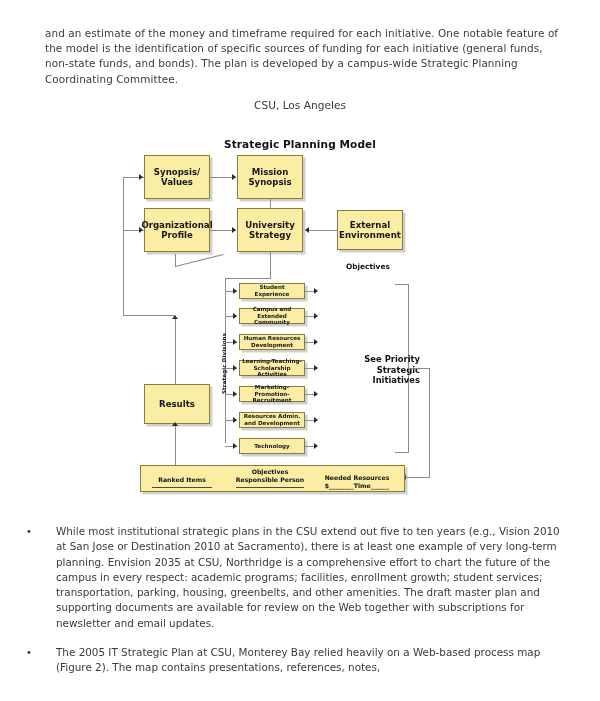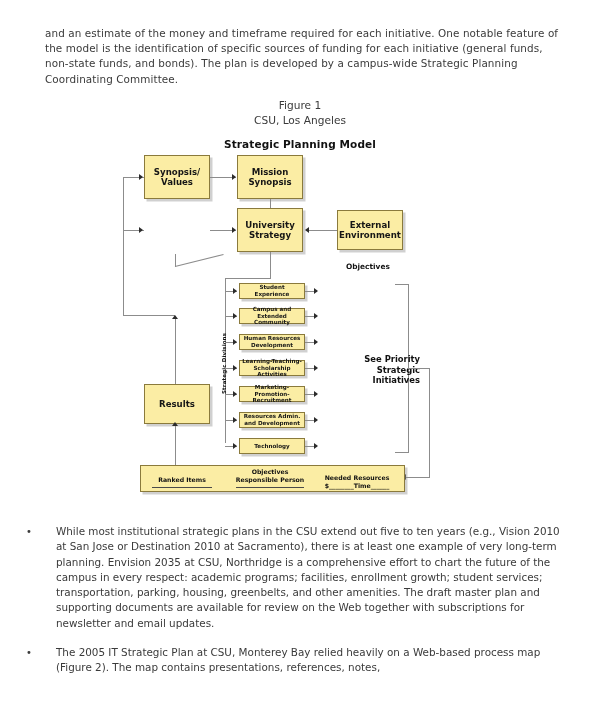--- a/index.html
+++ b/index.html
@@ -181,21 +181,20 @@
   }
 </style>
 </head>
 <body>
 
 <div class="page">
 
   <div class="intro">and an estimate of the money and timeframe required for each initiative. One notable feature of the model is the identification of specific sources of funding for each initiative (general funds, non-state funds, and bonds). The plan is developed by a campus-wide Strategic Planning Coordinating Committee.</div>
 
   <div class="fig-caption">
-    <div>Figure 1</div>
     <div>CSU, Los Angeles</div>
   </div>
 
   <div class="figure">
 
     <div class="fig-title">Strategic Planning Model</div>
 
     <div class="ln v" style="left:123px; top:45px; height:138px;"></div>
     <div class="ln h" style="left:123px; top:45px; width:21px;"></div>
     <div class="arrow-r" style="left:139px; top:42px;"></div>
@@ -212,20 +211,24 @@
     <div class="arrow-r" style="left:232px; top:42px;"></div>
 
     <div class="box big" style="left:237px; top:23px; width:66px; height:44px;">
       <span style="white-space:pre-line">Mission
 Synopsis</span>
     </div>
 
     <div class="ln v" style="left:270px; top:67px; height:19px;"></div>
     <div class="arrow-d" style="left:267px; top:82px;"></div>
 
+    <div class="box big" style="left:144px; top:76px; width:66px; height:44px;">
+      <span style="white-space:pre-line">Organizational
+Profile</span>
+    </div>
 
     <div class="ln h" style="left:210px; top:98px; width:26px;"></div>
     <div class="arrow-r" style="left:232px; top:95px;"></div>
 
     <div class="box big" style="left:237px; top:76px; width:66px; height:44px;">
       <span style="white-space:pre-line">University
 Strategy</span>
     </div>
 
     <div class="box big" style="left:337px; top:78px; width:66px; height:40px;">

